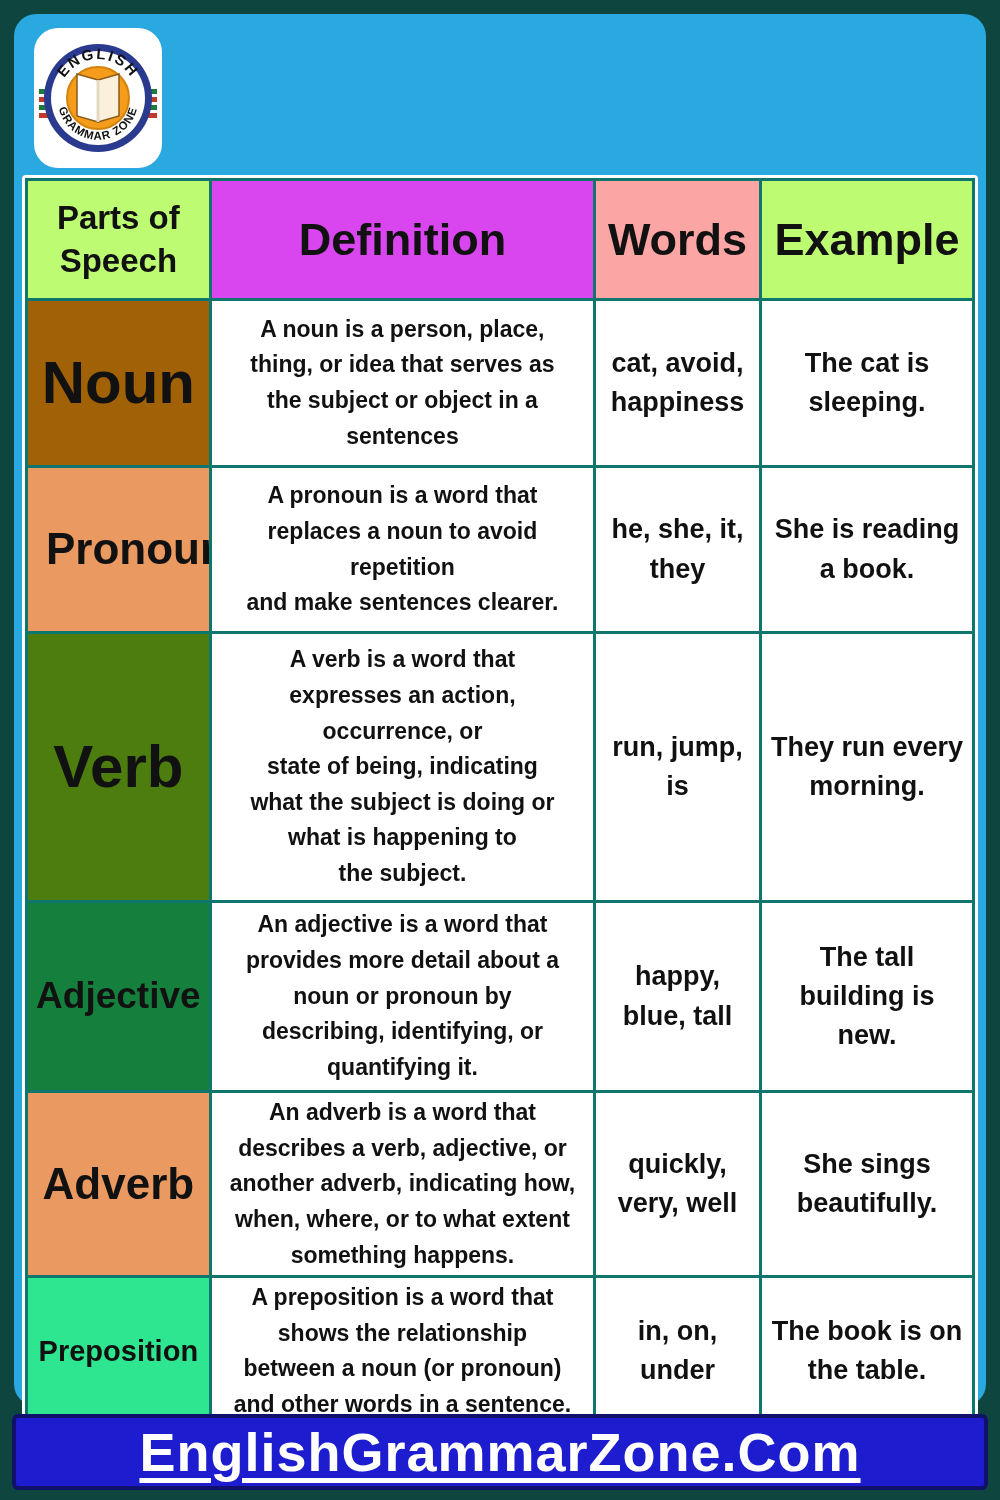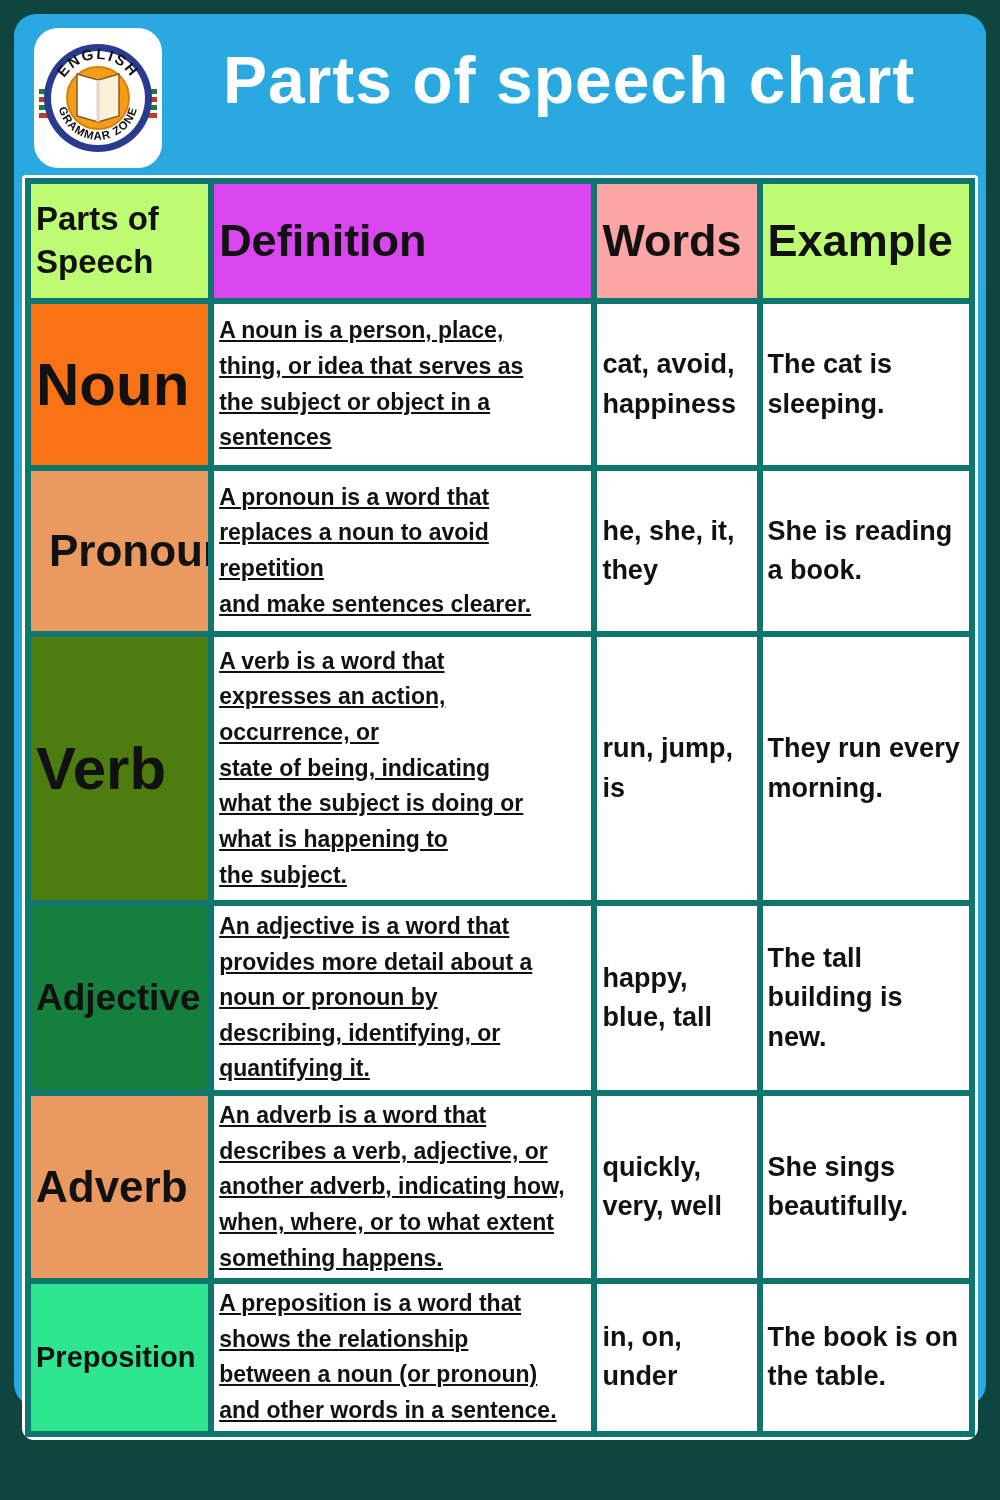--- a/index.html
+++ b/index.html
@@ -38,43 +38,42 @@
     background: #ffffff;
     padding: 3px;
     border-radius: 4px 4px 12px 12px;
   }
   table {
     border-collapse: collapse;
     table-layout: fixed;
     width: 100%;
   }
   th, td {
-    border: 6px solid #0f766e;
-    text-align: left;
+    border: 3px solid #0f766e;
+    text-align: center;
     vertical-align: middle;
     white-space: pre-line;
     color: #111111;
     padding: 2px 5px;
     overflow: hidden;
   }
   col.c1 { width: 19.4%; }
   col.c2 { width: 40.6%; }
   col.c3 { width: 17.5%; }
   col.c4 { width: 22.5%; }
   thead tr { height: 120px; }
   thead th { font-weight: bold; }
   th.col-parts { font-size: 33px; line-height: 1.3; }
   th.col-wide  { font-size: 45px; }
   td.term { font-weight: bold; line-height: 1.1; }
   td.def {
     font-size: 23px;
     line-height: 1.55;
     font-weight: bold;
     background: #ffffff;
-    text-decoration: underline;
   }
   td.words, td.example {
     font-size: 27px;
     line-height: 1.45;
     font-weight: bold;
     background: #ffffff;
   }
   tbody tr:nth-child(1) { height: 167px; }
   tbody tr:nth-child(2) { height: 166px; }
   tbody tr:nth-child(3) { height: 269px; }
@@ -159,42 +158,41 @@
       </defs>
       <text font-family="Liberation Sans, sans-serif" font-size="15" font-weight="bold" fill="#111111" letter-spacing="2" text-anchor="middle">
         <textPath href="#arcTop" startOffset="50%">ENGLISH</textPath>
       </text>
       <text font-family="Liberation Sans, sans-serif" font-size="11.5" font-weight="bold" fill="#111111" letter-spacing="1" text-anchor="middle">
         <textPath href="#arcBot" startOffset="50%">GRAMMAR ZONE</textPath>
       </text>
     </svg>
   </div>
 
-  <h1 class="page-title">Parts of speech chart</h1>
 
   <div class="table-wrap">
     <table>
       <colgroup>
           <col class="c1">
           <col class="c2">
           <col class="c3">
           <col class="c4">
         </colgroup>
       <thead>
         <tr>
           <th class="col-parts" style="background-color: rgb(189, 251, 114);">Parts of
 Speech</th>
           <th class="col-wide" style="background-color: #d946ef;">Definition</th>
           <th class="col-wide" style="background-color: #fca5a5;">Words</th>
           <th class="col-wide" style="background-color: rgb(189, 251, 114);">Example</th>
         </tr>
       </thead>
       <tbody>
         <tr>
-          <td class="term" style="background-color: #f97316;">Noun</td>
+          <td class="term" style="background-color: #a16207;">Noun</td>
           <td class="def">A noun is a person, place,
 thing, or idea that serves as
 the subject or object in a
 sentences</td>
           <td class="words">cat, avoid,
 happiness</td>
           <td class="example">The cat is
 sleeping.</td>
         </tr>
         <tr>
@@ -254,14 +252,17 @@
 and other words in a sentence.</td>
           <td class="words">in, on,
 under</td>
           <td class="example">The book is on
 the table.</td>
         </tr>
       </tbody>
     </table>
   </div>
 
+  <div class="footer" style="background-color: rgb(29, 29, 207);">
+    <span class="footer-text">EnglishGrammarZone.Com</span>
+  </div>
 
 </div>
 
 </body></html>

